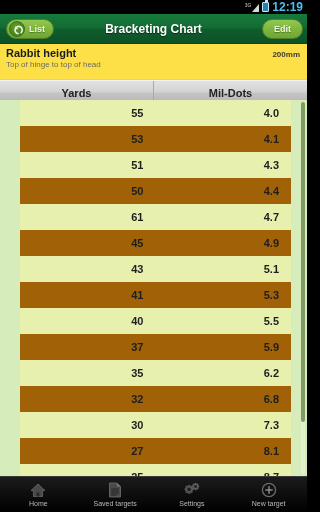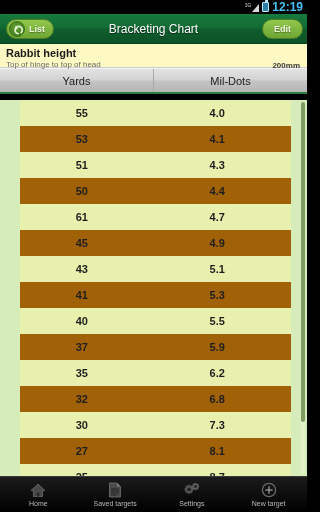--- a/index.html
+++ b/index.html
@@ -26,68 +26,68 @@
   .sb-batt:before{ content:""; position:absolute; top:-3px; left:2px; width:3px; height:2px; background:#bfe9ff; }
   .sb-time { font-size:12px; color:#49c0f0; font-weight:bold; letter-spacing:0px; line-height:1; }
 
   
   .titlebar {
     height:30px; position:relative;
     background:linear-gradient(to bottom,#177a3c 0%,#136b34 48%,#0f5d2c 52%,#0d5228 100%);
     border-bottom:1px solid #0a431f;
     display:flex; align-items:center; justify-content:center;
   }
-  .title-text { color:#fff; font-size:12px; font-weight:normal; text-shadow:0 1px 1px rgba(0,0,0,.5); }
+  .title-text { color:#fff; font-size:12px; font-weight:bold; text-shadow:0 1px 1px rgba(0,0,0,.5); }
   .pill {
     position:absolute; top:5px; height:20px;
     background:linear-gradient(to bottom,#93c84f 0%,#7fb63f 50%,#6ea634 100%);
     border:1px solid #4f7f27; border-radius:10px;
     display:flex; align-items:center; color:#ecf6dc; font-size:9px; font-weight:bold;
     text-shadow:0 1px 1px rgba(0,0,0,.35);
   }
   .pill-list { left:6px; padding:0 8px 0 2px; gap:4px; }
   .pill-edit { right:4px; padding:0 11px; }
   .back-circle {
     width:16px; height:16px; border-radius:50%;
     background:radial-gradient(circle at 40% 35%,#5f9b2c,#3d7a1c);
     border:1px solid #3a6f1c; position:relative; flex:none;
   }
   .back-circle svg { position:absolute; top:2px; left:2px; }
 
   
   .info {
-    background:#fef9c3; border-bottom:1px solid #cdcdcd;
-    padding:3px 6px 4px 6px; position:relative; height:24px;
+    background:#fde047; border-bottom:1px solid #cdcdcd;
+    padding:3px 6px 4px 6px; position:relative; height:36px;
   }
   .info-title { font-size:11px; font-weight:bold; color:#1c1c1c; line-height:13px; }
   .info-sub { font-size:8px; color:#6a6a6a; line-height:10px; }
-  .info-size { position:absolute; right:7px; top:17px; font-size:8px; font-weight:bold; color:#3a3a3a; }
+  .info-size { position:absolute; right:7px; top:6px; font-size:8px; font-weight:bold; color:#3a3a3a; }
 
   
   .colhead {
     height:26px; display:flex;
     background:linear-gradient(to bottom,#e2e2e2 0%,#d4d4d4 45%,#c3c3c3 55%,#b6b6b6 100%);
     border-bottom:2px solid #2f7d3e; border-top:1px solid #f3f3f3;
   }
   .colhead .ch {
     flex:1; display:flex; align-items:center; justify-content:center;
-    font-size:11px; font-weight:normal; color:#222;
+    font-size:11px; font-weight:bold; color:#222;
   }
   .colhead .ch + .ch { border-left:1px solid #a9a9a9; }
 
   
   .tablewrap {
     position:absolute; top:100px; left:0; right:0; bottom:36px;
     background:#d7ecbb; overflow:hidden;
   }
   .rows { padding-left:20px; padding-right:16px; }
   .row { height:26px; display:flex; align-items:center; }
   .row.even { background:#e8f0ae; }
   .row.odd  { background:#a16207; }
-  .cell { flex:1; text-align:center; font-size:11px; font-weight:bold; color:#1e1e1e; }
+  .cell { flex:1; text-align:right; font-size:11px; font-weight:bold; color:#1e1e1e; }
   .cell.yards { padding-right:12px; }
   .cell.mils  { padding-right:12px; }
 
   .scrollbar {
     position:absolute; top:2px; right:2px; width:4px; bottom:2px;
     background:rgba(255,255,255,.25); border-radius:2px;
   }
   .scroll-thumb {
     position:absolute; top:0; left:0; width:4px; height:86%;
     background:#7f9b63; border-radius:2px;

